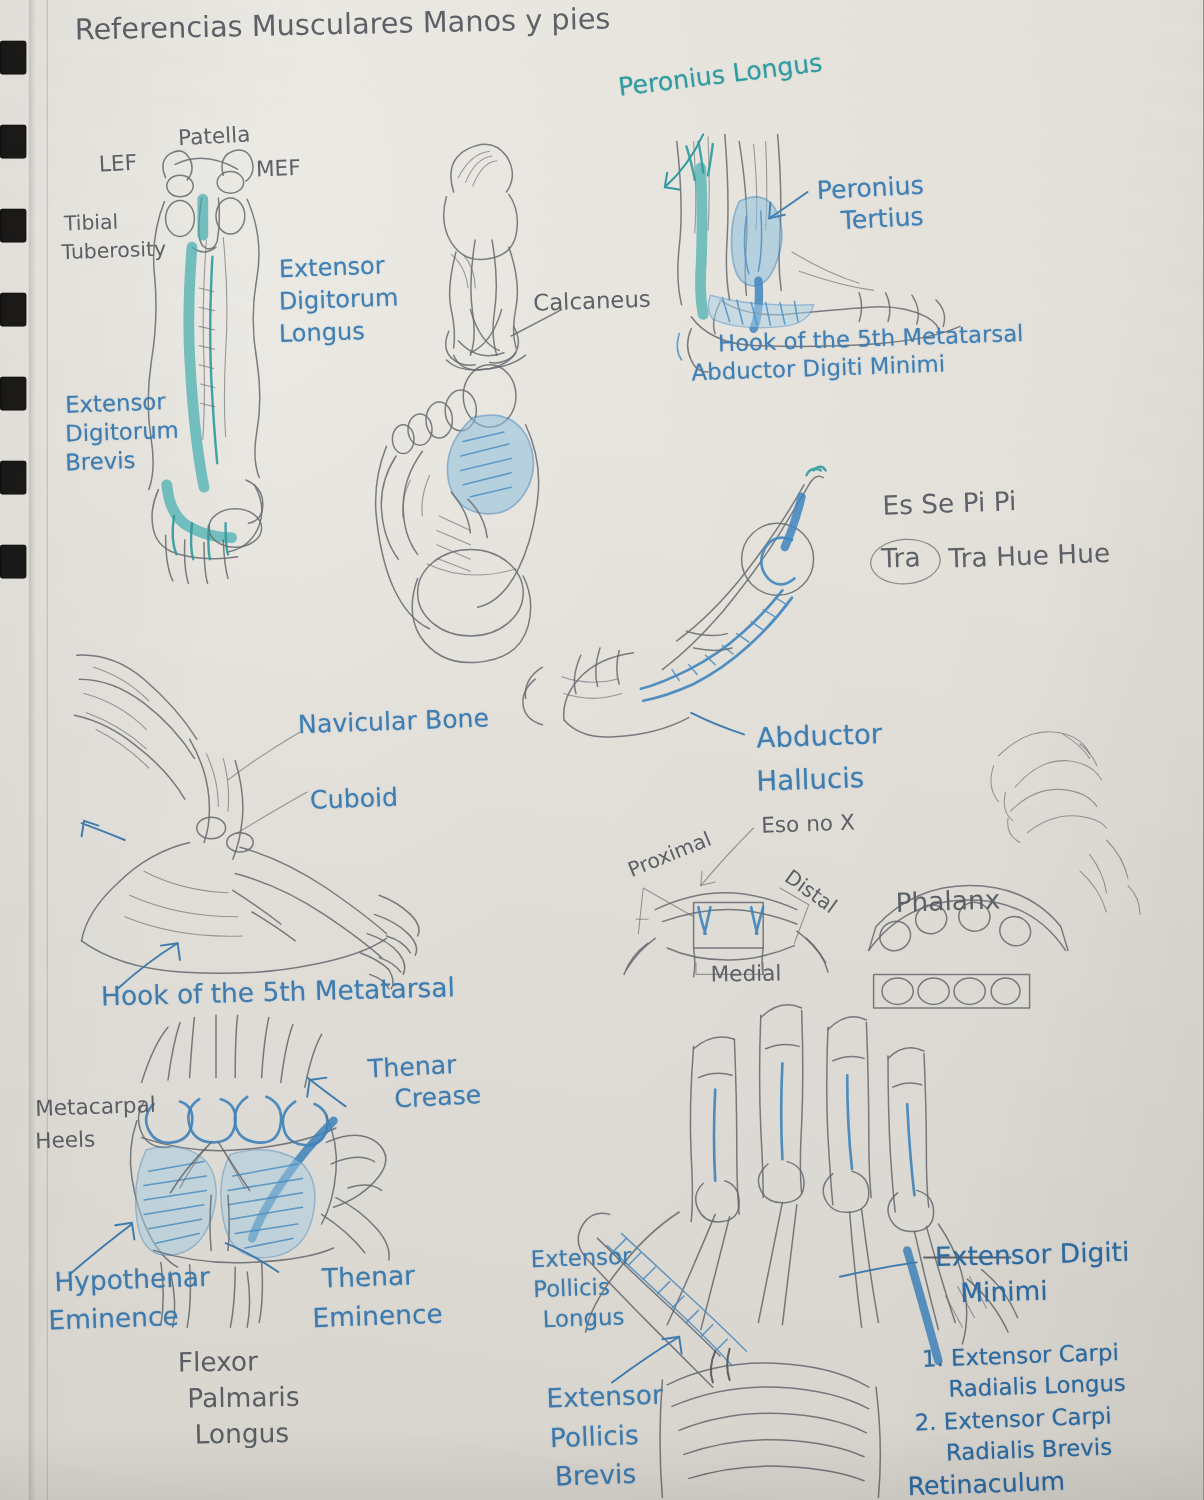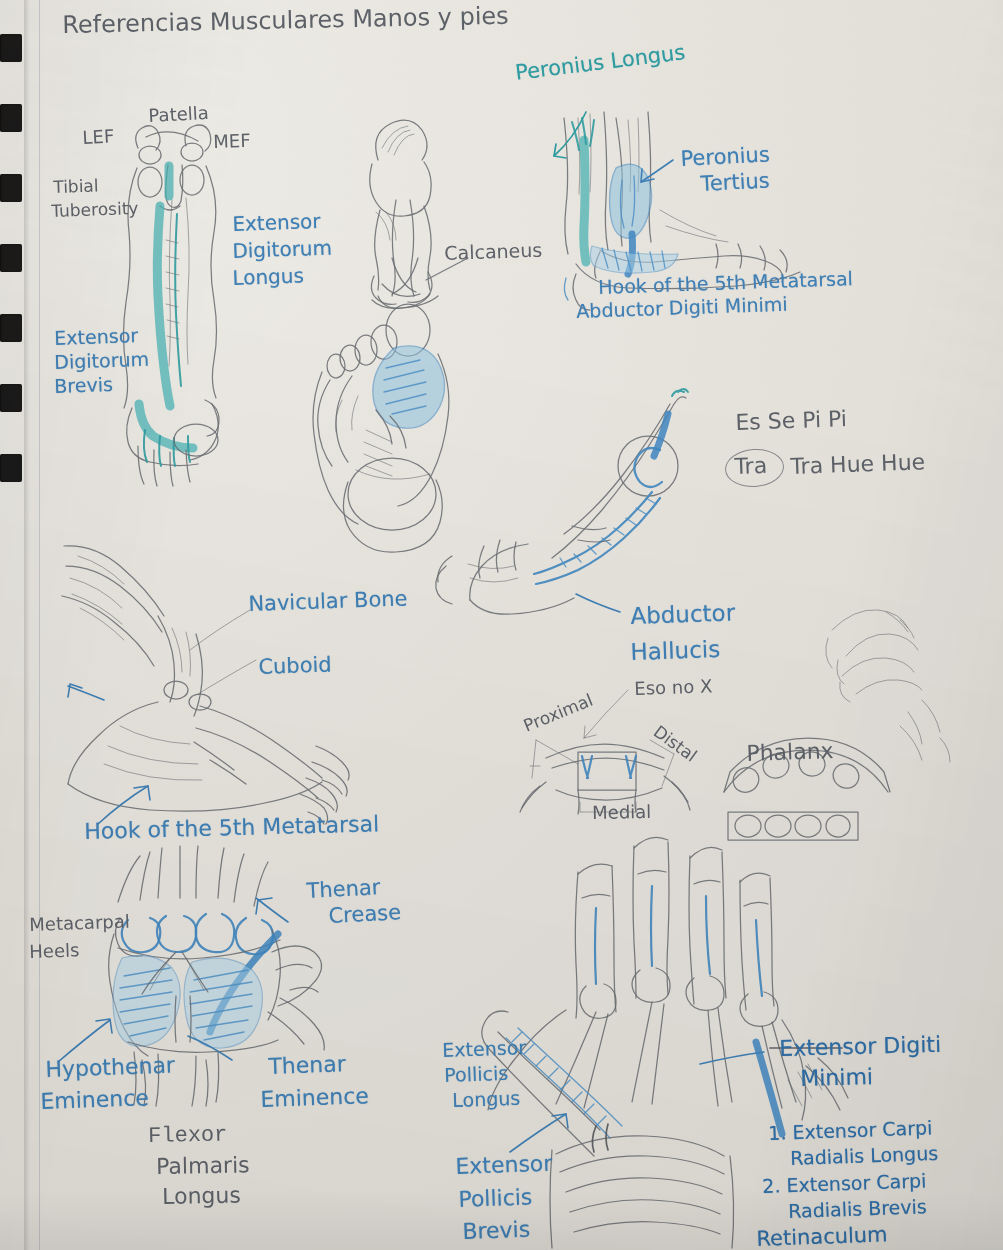--- a/index.html
+++ b/index.html
@@ -435,21 +435,21 @@
 
   <div class="hw ink-blue" style="left:306px;top:880px;font-size:21px;transform:rotate(-3deg);">Thenar</div>
   <div class="hw ink-blue" style="left:328px;top:905px;font-size:21px;transform:rotate(-3deg);">Crease</div>
 
   <div class="hw ink-blue" style="left:45px;top:1058px;font-size:22px;transform:rotate(-2deg);">Hypothenar</div>
   <div class="hw ink-blue" style="left:40px;top:1090px;font-size:22px;transform:rotate(-2deg);">Eminence</div>
 
   <div class="hw ink-blue" style="left:268px;top:1055px;font-size:22px;transform:rotate(-2deg);">Thenar</div>
   <div class="hw ink-blue" style="left:260px;top:1088px;font-size:22px;transform:rotate(-2deg);">Eminence</div>
 
-  <div class="hw ink-graphite" style="left:148px;top:1125px;font-size:22px;transform:rotate(-1deg);font-family:Liberation Mono, monospace;">Flexor</div>
+  <div class="hw ink-graphite" style="left:148px;top:1125px;font-size:22px;transform:rotate(-1deg);">Flexor</div>
   <div class="hw ink-graphite" style="left:156px;top:1155px;font-size:22px;transform:rotate(-1deg);">Palmaris</div>
   <div class="hw ink-graphite" style="left:162px;top:1185px;font-size:22px;transform:rotate(-1deg);">Longus</div>
 
   <div class="hw ink-blue" style="left:442px;top:1040px;font-size:19px;transform:rotate(-2deg);">Extensor</div>
   <div class="hw ink-blue" style="left:444px;top:1065px;font-size:19px;transform:rotate(-2deg);">Pollicis</div>
   <div class="hw ink-blue" style="left:452px;top:1090px;font-size:19px;transform:rotate(-2deg);">Longus</div>
 
   <div class="hw ink-blue" style="left:455px;top:1155px;font-size:22px;transform:rotate(-2deg);">Extensor</div>
   <div class="hw ink-blue" style="left:458px;top:1188px;font-size:22px;transform:rotate(-2deg);">Pollicis</div>
   <div class="hw ink-blue" style="left:462px;top:1220px;font-size:22px;transform:rotate(-2deg);">Brevis</div>

